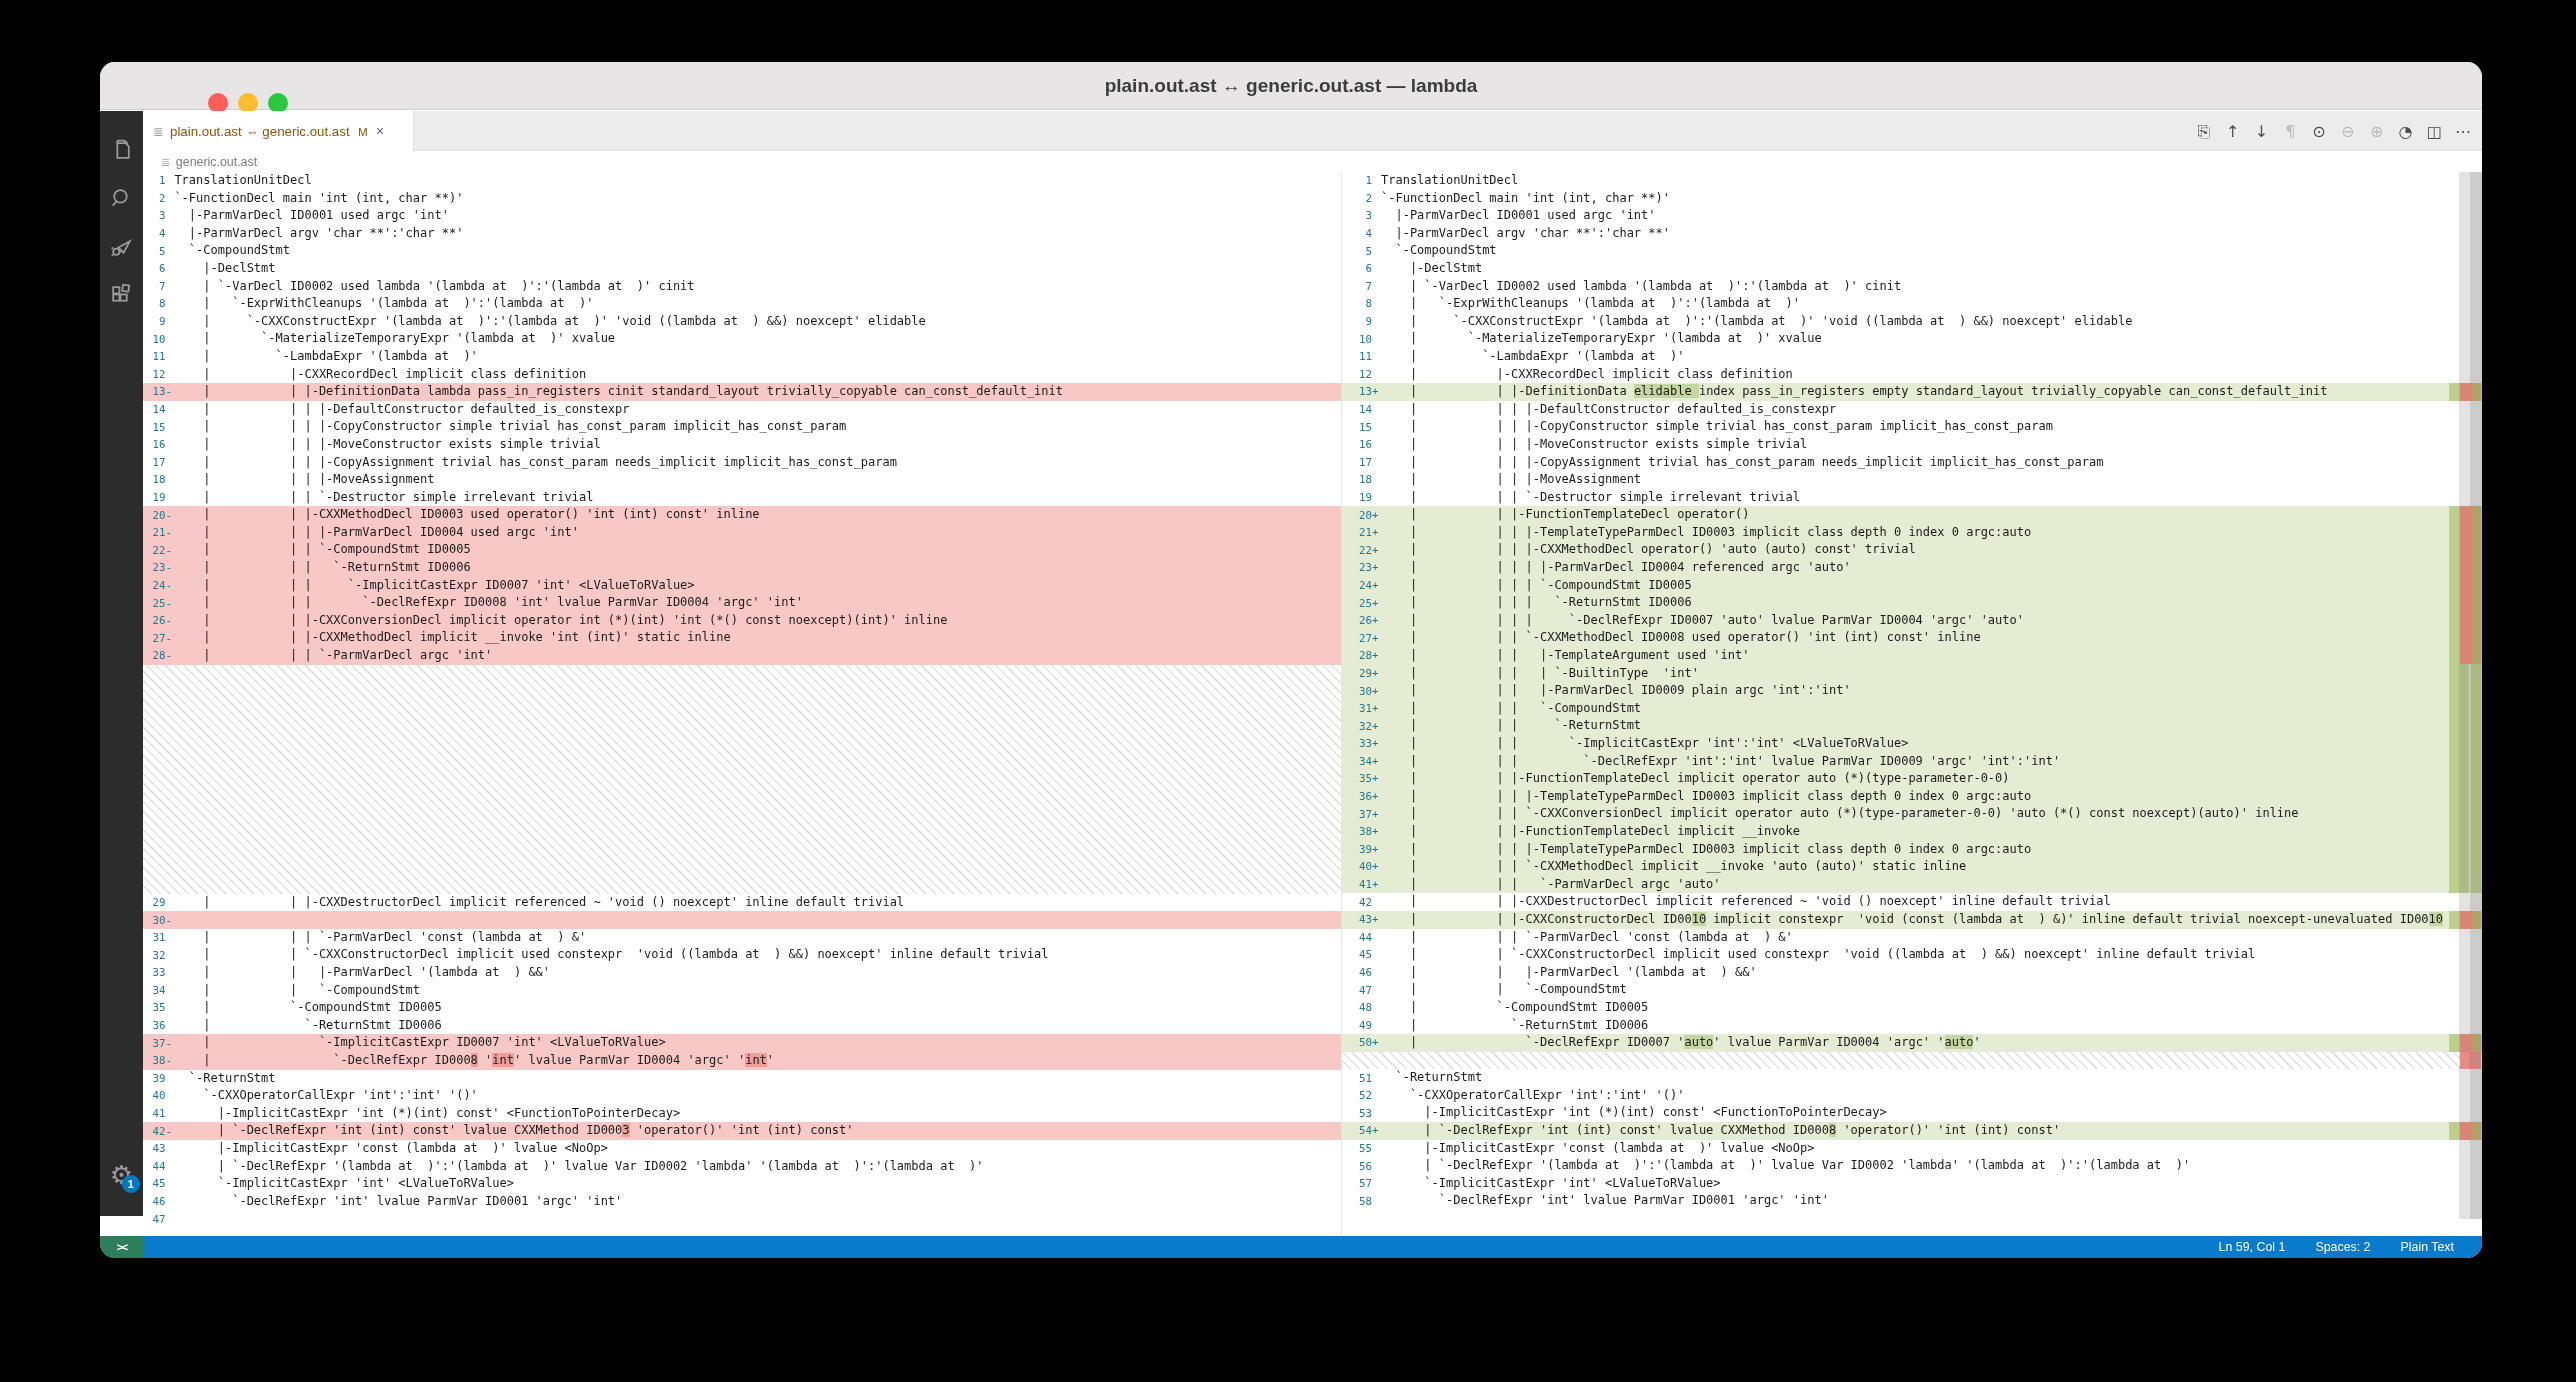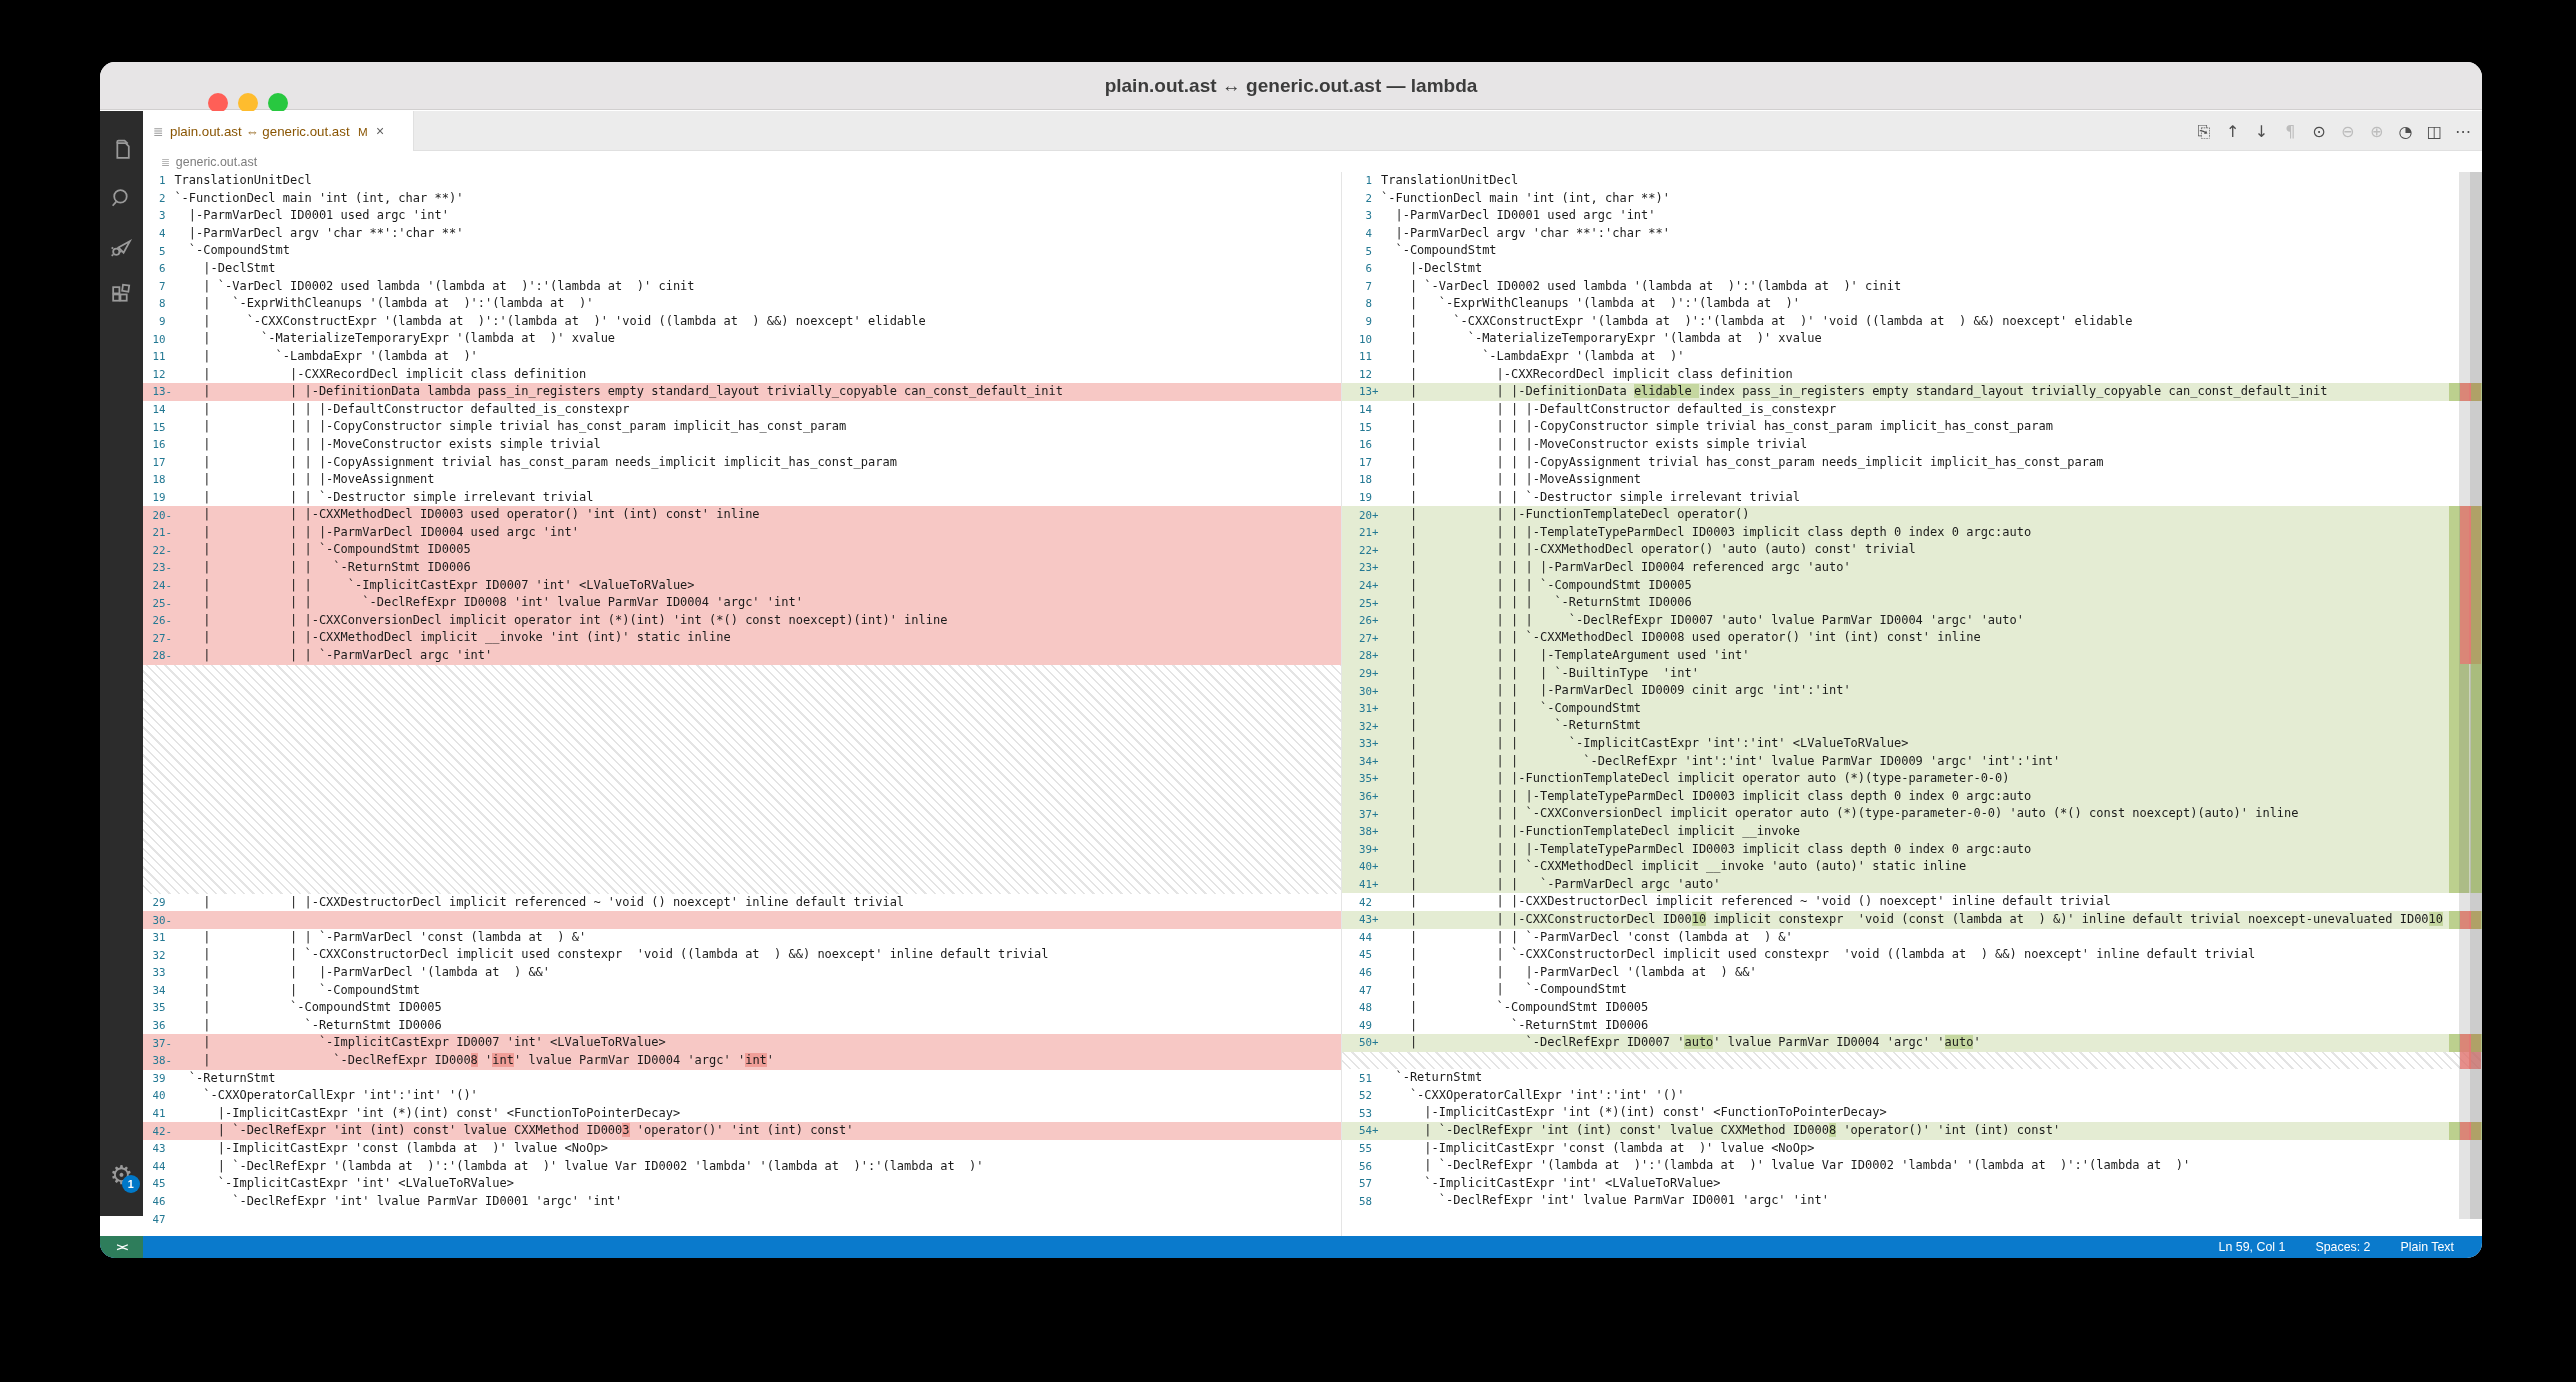--- a/index.html
+++ b/index.html
@@ -238,21 +238,21 @@
             <span class="gnum">12</span>
             <span class="gsuf"></span>
           </span>
           <span class="code">    |           |-CXXRecordDecl implicit class definition</span>
         </div>
         <div class="row d">
           <span class="gut">
             <span class="gnum">13</span>
             <span class="gsuf">-</span>
           </span>
-          <span class="code">    |           | |-DefinitionData lambda pass_in_registers empty standard_layout trivially_copyable can_const_default_init</span>
+          <span class="code">    |           | |-DefinitionData lambda pass_in_registers cinit standard_layout trivially_copyable can_const_default_init</span>
         </div>
         <div class="row ">
           <span class="gut">
             <span class="gnum">14</span>
             <span class="gsuf"></span>
           </span>
           <span class="code">    |           | | |-DefaultConstructor defaulted_is_constexpr</span>
         </div>
         <div class="row ">
           <span class="gut">
@@ -689,21 +689,21 @@
             <span class="gnum">29</span>
             <span class="gsuf">+</span>
           </span>
           <span class="code">    |           | |   | `-BuiltinType  'int'</span>
         </div>
         <div class="row a">
           <span class="gut">
             <span class="gnum">30</span>
             <span class="gsuf">+</span>
           </span>
-          <span class="code">    |           | |   |-ParmVarDecl ID0009 cinit argc 'int':'int'</span>
+          <span class="code">    |           | |   |-ParmVarDecl ID0009 plain argc 'int':'int'</span>
         </div>
         <div class="row a">
           <span class="gut">
             <span class="gnum">31</span>
             <span class="gsuf">+</span>
           </span>
           <span class="code">    |           | |   `-CompoundStmt</span>
         </div>
         <div class="row a">
           <span class="gut">

